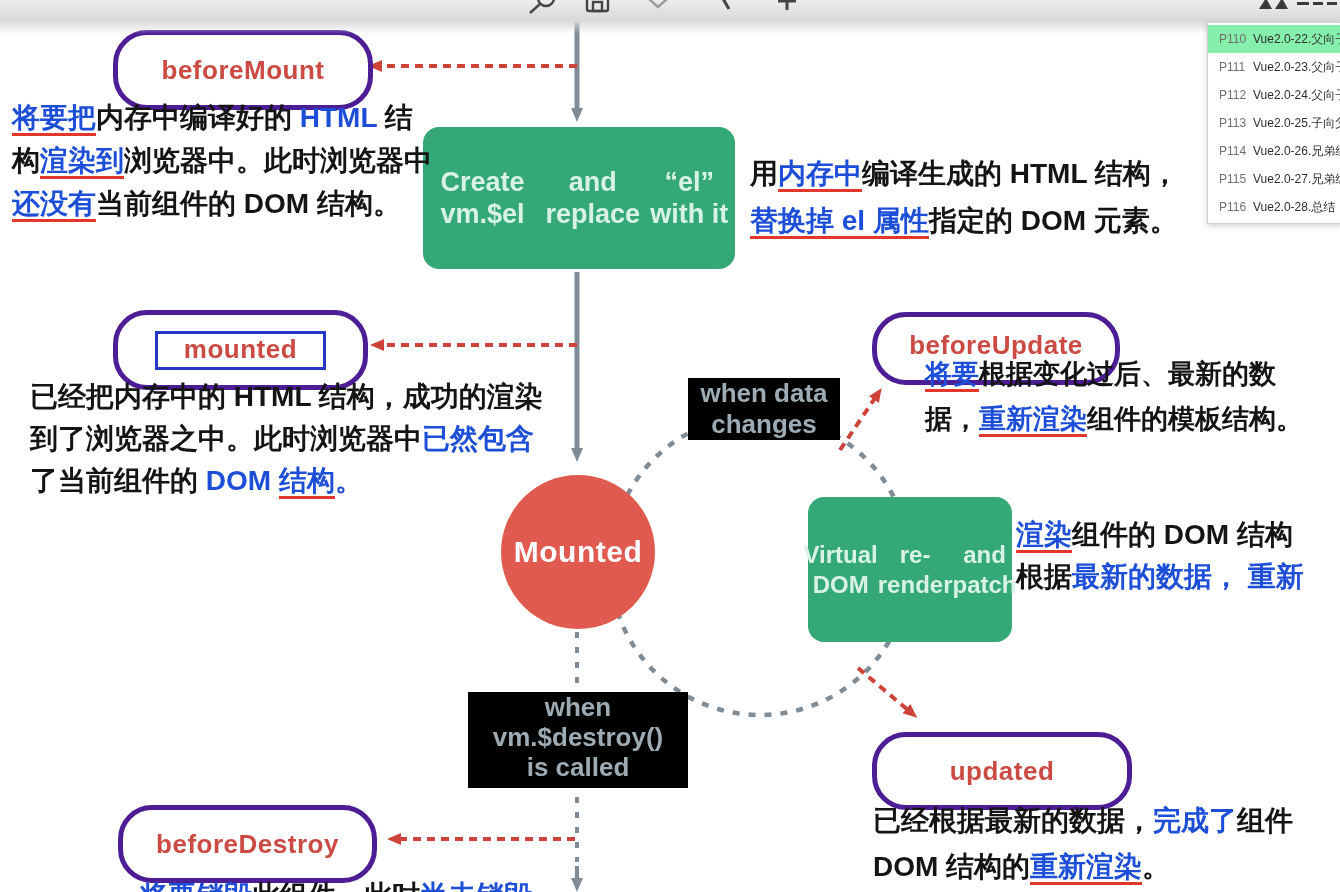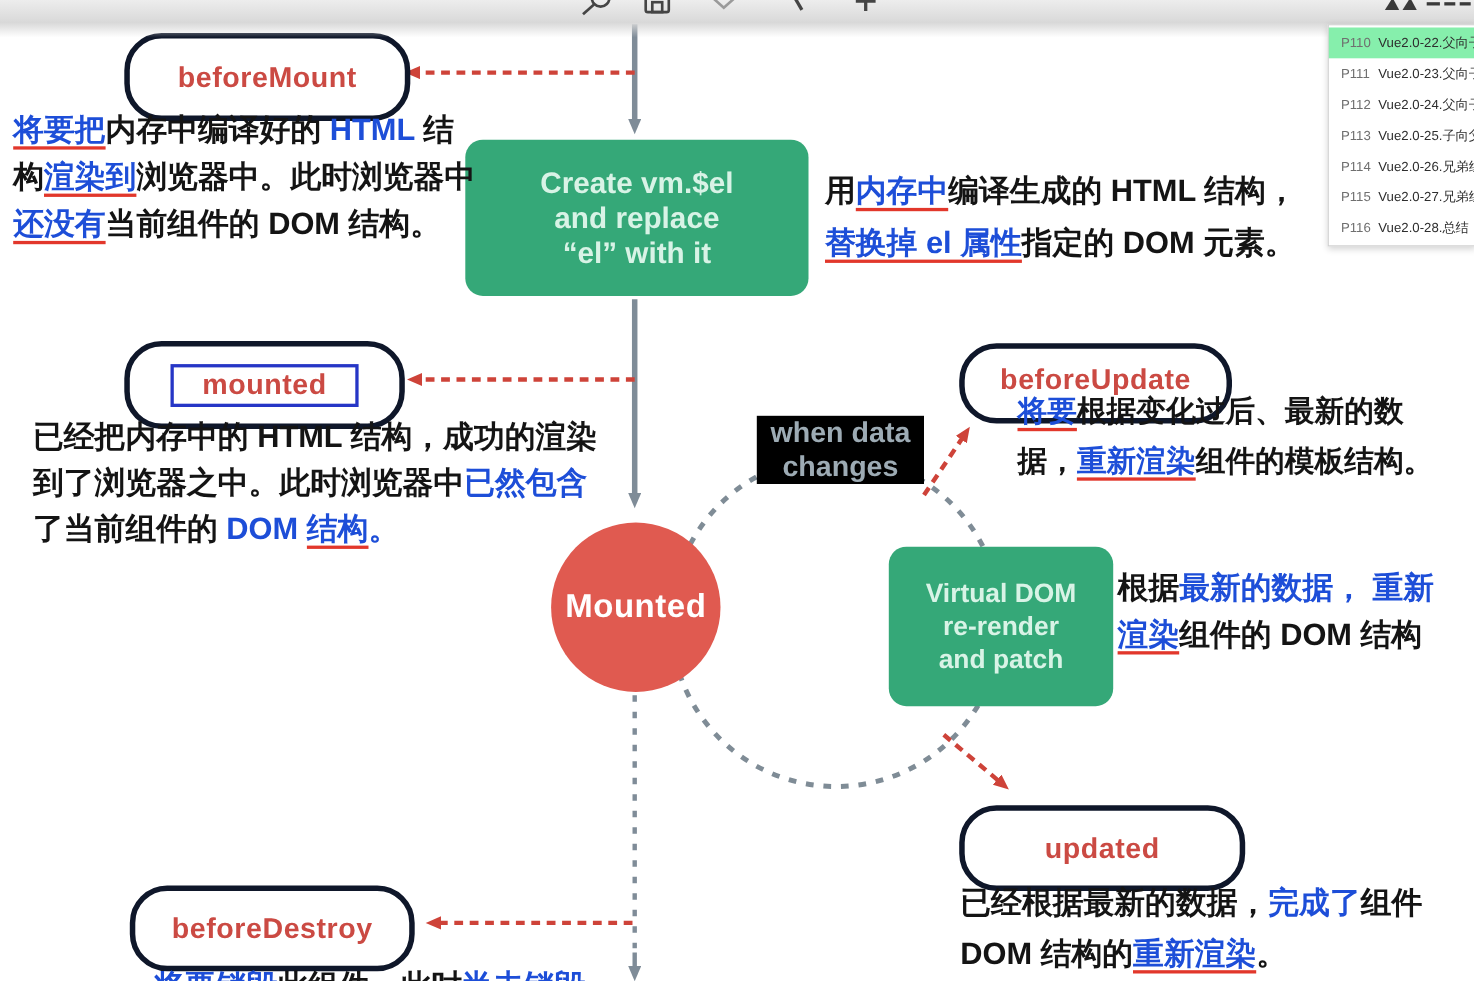--- a/index.html
+++ b/index.html
@@ -10,28 +10,28 @@
   
   .toolbar{position:absolute;left:0;top:0;width:1340px;height:20px;z-index:6;
            background:linear-gradient(180deg,#ededed,#d9d9d9);}
   .toolbar-fade{position:absolute;left:0;top:20px;width:1340px;height:14px;z-index:5;
            background:linear-gradient(180deg,#d7d7d7,rgba(255,255,255,0));}
 
   
   #lines{position:absolute;left:0;top:0;z-index:1;}
 
   
-  .pill{position:absolute;background:#fff;border:5px solid #0f172a;border-radius:34px;
+  .pill{position:absolute;background:#fff;border:5px solid #4c1d95;border-radius:34px;
         color:#cb4a43;font-weight:bold;font-size:26px;letter-spacing:.5px;
         display:flex;align-items:center;justify-content:center;z-index:3;}
   .bluebox{border:3px solid #2636c6;padding:0 26px 2px;display:flex;align-items:center;justify-content:center;}
 
   
   .greenbox{position:absolute;background:#35a878;border-radius:16px;color:#d8f3e6;
-        font-weight:bold;text-align:center;display:flex;flex-direction:column;
+        font-weight:bold;text-align:center;display:flex;
         align-items:center;justify-content:center;z-index:2;}
   #create-el-box{left:423px;top:127px;width:312px;height:142px;font-size:27px;line-height:32px;}
   #virtual-dom-box{left:808px;top:485px;width:204px;height:145px;font-size:24px;line-height:30px;margin-top:12px;}
 
   
   .circle-node{position:absolute;left:501px;top:475px;width:154px;height:154px;border-radius:50%;
         background:#e05a50;color:#fff;font-weight:bold;font-size:30px;letter-spacing:.5px;
         display:flex;align-items:center;justify-content:center;z-index:2;}
 
   
@@ -157,42 +157,47 @@
     </div>
 
   <div class="circle-node">
     <span>Mounted</span>
   </div>
 
   <div class="graylabel" id="when-data-label">
       <div>when data</div>
       <div>changes</div>
     </div>
+  <div class="graylabel" id="when-destroy-label">
+      <div>when</div>
+      <div>vm.$destroy()</div>
+      <div>is called</div>
+    </div>
 
   <div class="note" id="note-before-mount">
       <div class="line"><span class="seg red u">将要把</span><span class="seg">内存中编译好的 </span><span class="seg red">HTML</span><span class="seg"> 结</span></div>
       <div class="line"><span class="seg">构</span><span class="seg red u">渲染到</span><span class="seg">浏览器中。此时浏览器中</span></div>
       <div class="line"><span class="seg red u">还没有</span><span class="seg">当前组件的 DOM 结构。</span></div>
     </div>
   <div class="note" id="note-create-el">
       <div class="line"><span class="seg">用</span><span class="seg red u">内存中</span><span class="seg">编译生成的 HTML 结构，</span></div>
       <div class="line"><span class="seg red u">替换掉 el 属性</span><span class="seg">指定的 DOM 元素。</span></div>
     </div>
   <div class="note" id="note-mounted">
       <div class="line"><span class="seg">已经把内存中的 HTML 结构，成功的渲染</span></div>
       <div class="line"><span class="seg">到了浏览器之中。此时浏览器中</span><span class="seg red">已然包含</span></div>
       <div class="line"><span class="seg">了当前组件的 </span><span class="seg red">DOM </span><span class="seg red u">结构</span><span class="seg red">。</span></div>
     </div>
   <div class="note" id="note-before-update">
       <div class="line"><span class="seg red u">将要</span><span class="seg">根据变化过后、最新的数</span></div>
       <div class="line"><span class="seg">据，</span><span class="seg red u">重新渲染</span><span class="seg">组件的模板结构。</span></div>
     </div>
   <div class="note" id="note-virtual-dom">
+      <div class="line"><span class="seg red u">渲染</span><span class="seg">组件的 DOM 结构</span></div>
       <div class="line"><span class="seg">根据</span><span class="seg red">最新的数据，</span><span class="seg"> </span><span class="seg red">重新</span></div>
-      <div class="line"><span class="seg red u">渲染</span><span class="seg">组件的 DOM 结构</span></div>
     </div>
   <div class="note" id="note-updated">
       <div class="line"><span class="seg">已经根据最新的数据，</span><span class="seg red">完成了</span><span class="seg">组件</span></div>
       <div class="line"><span class="seg">DOM 结构的</span><span class="seg red u">重新渲染</span><span class="seg">。</span></div>
     </div>
   <div class="note" id="note-before-destroy">
       <div class="line"><span class="seg red">将要销毁</span><span class="seg">此组件，此时</span><span class="seg red">尚未销毁</span></div>
     </div>
 
   <div class="playlist">

